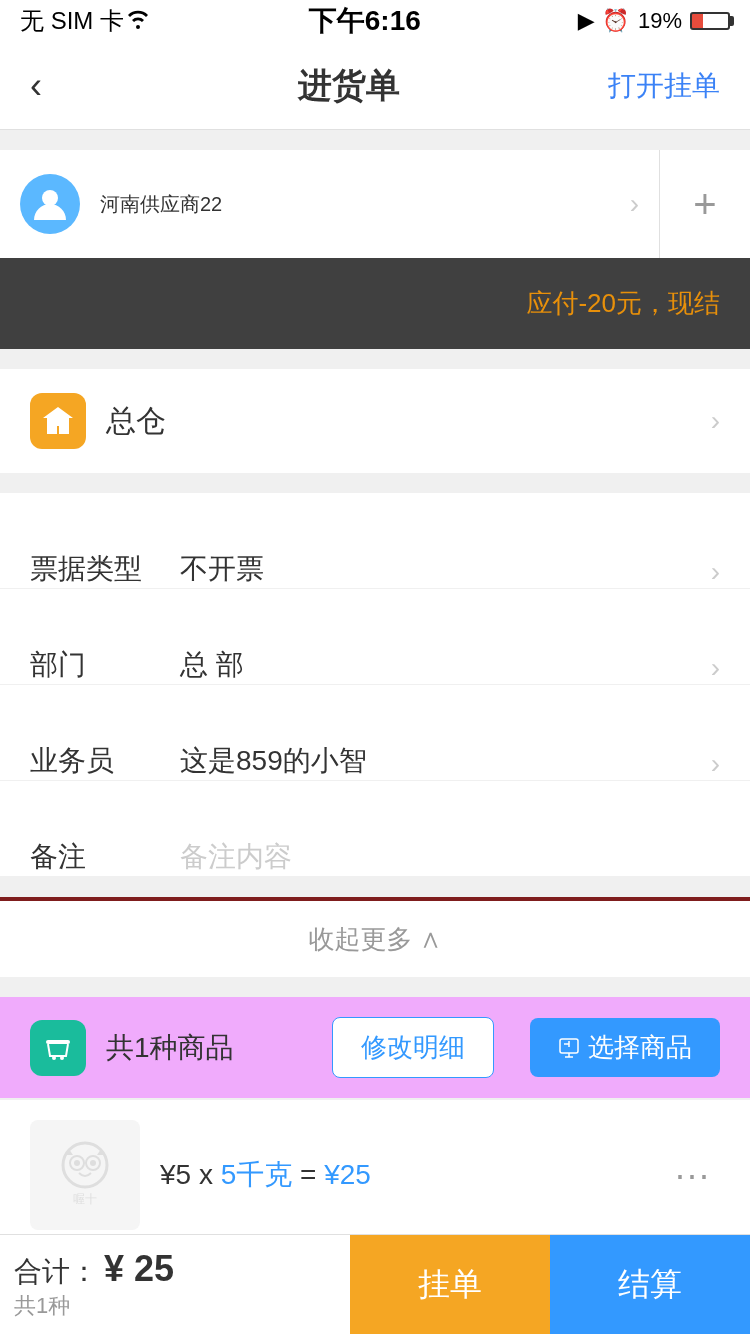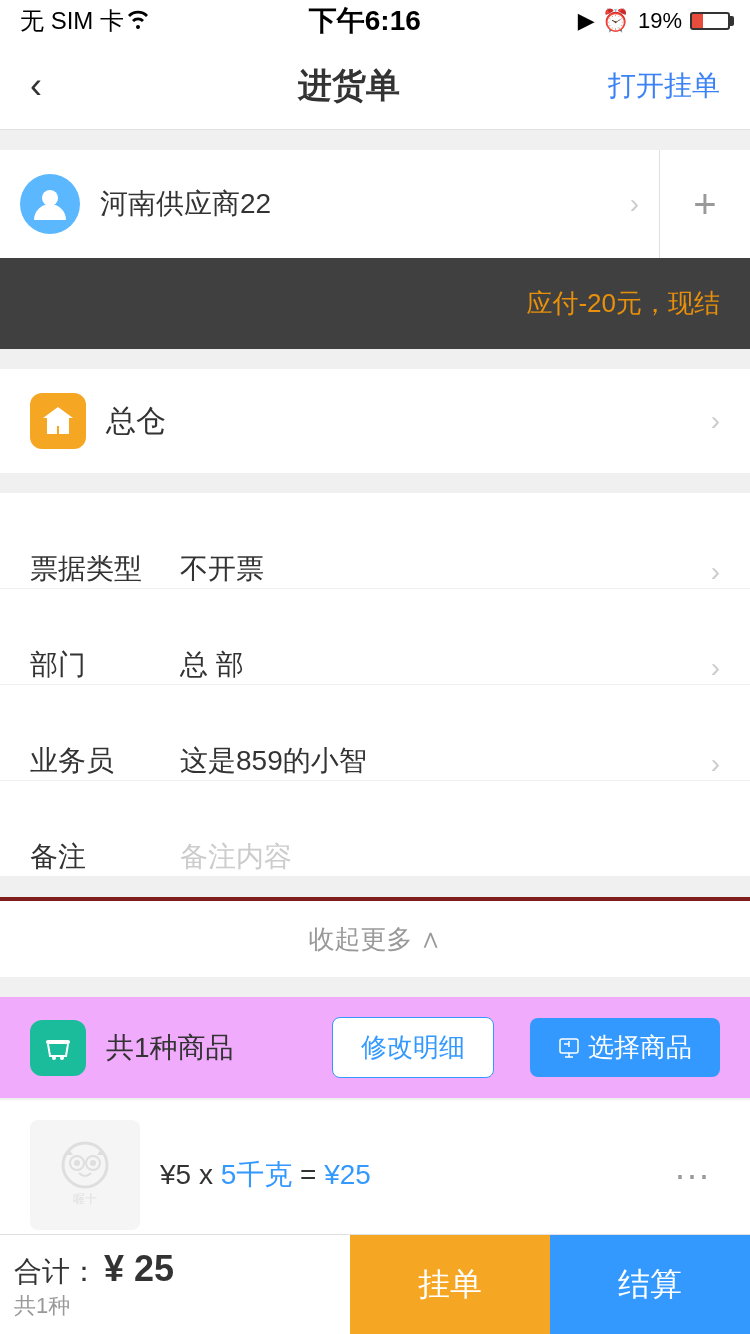--- a/index.html
+++ b/index.html
@@ -98,21 +98,21 @@
     .supplier-avatar {
       width: 60px; height: 60px;
       border-radius: 50%;
       background: #5bb8ff;
       display: flex; align-items: center; justify-content: center;
       color: #fff;
       font-size: 28px;
       flex-shrink: 0;
     }
     .supplier-name {
-      font-size: 28px;
+      font-size: 20px;
       color: #333;
       flex: 1;
     }
     .chevron-icon {
       color: #ccc;
       font-size: 28px;
     }
     .supplier-add {
       width: 90px;
       display: flex;

